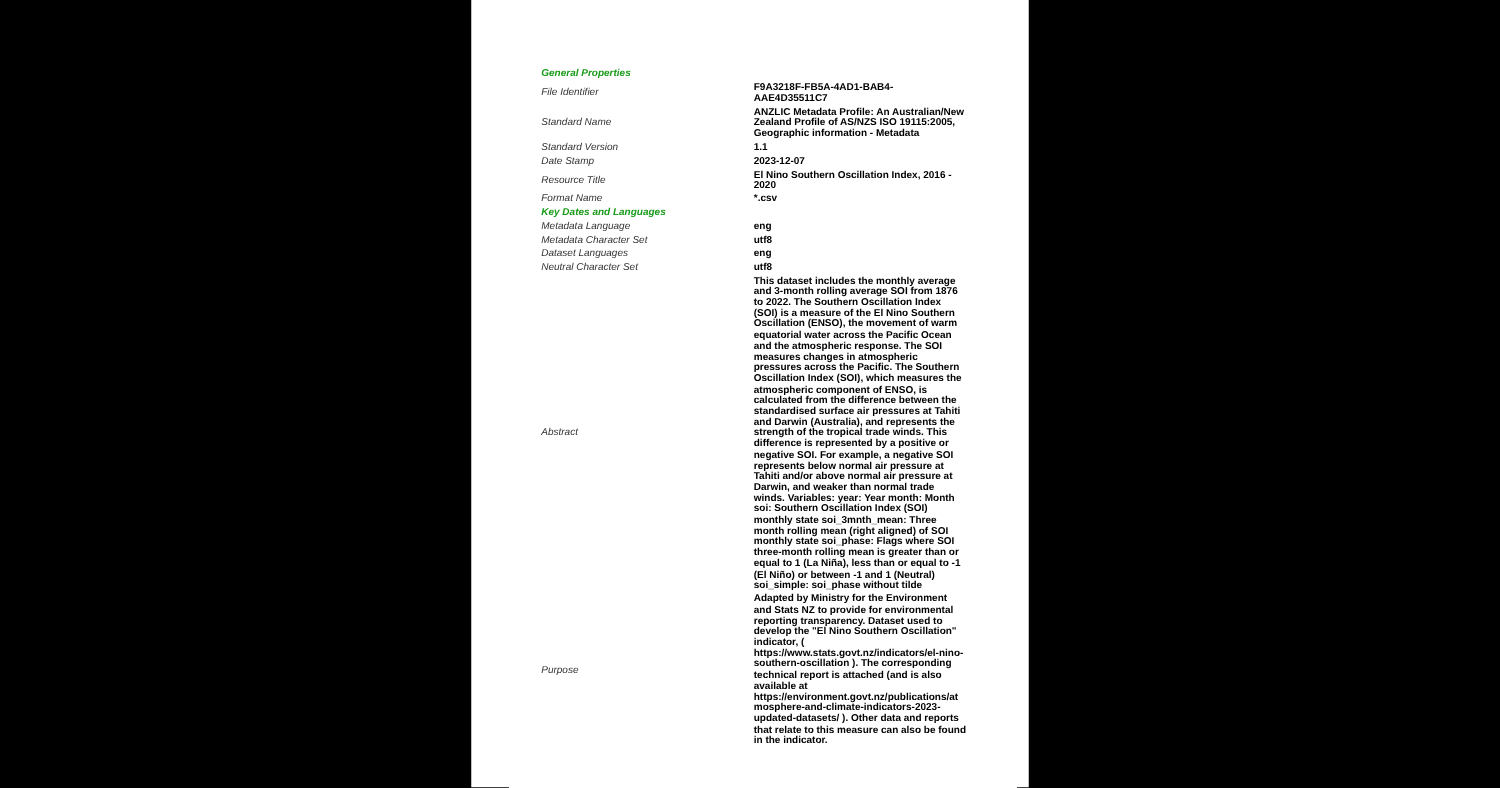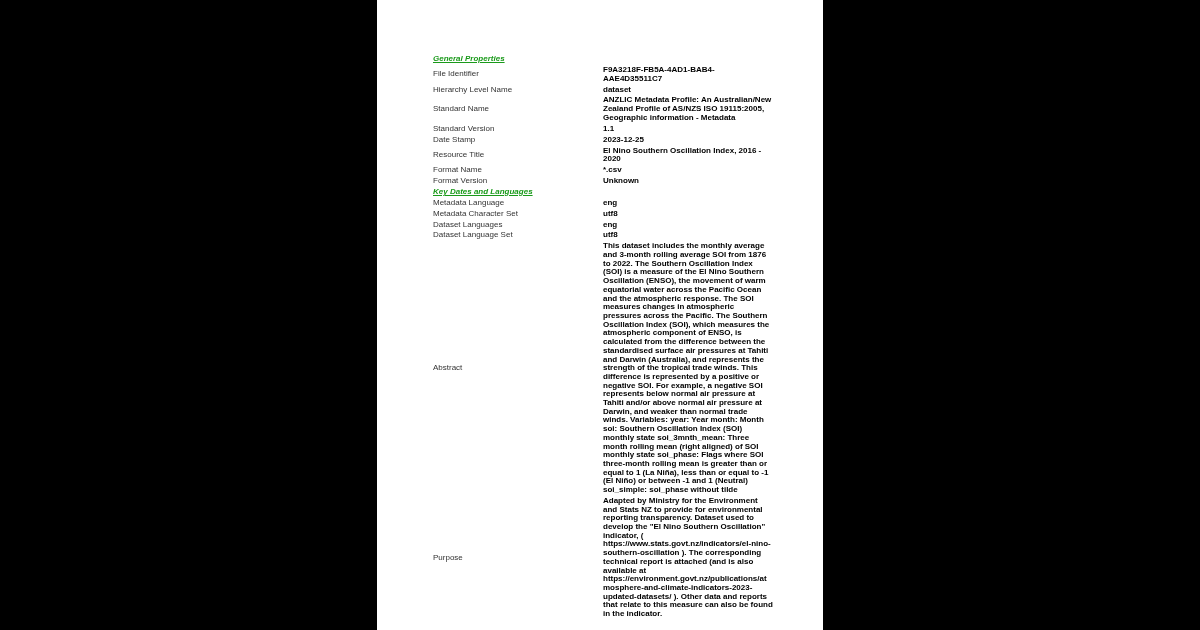--- a/index.html
+++ b/index.html
@@ -37,99 +37,91 @@
       padding: 0;
       vertical-align: middle;
       font-size: 8px;
       line-height: 8.7px;
     }
     td.label {
       width: 101px;
       color: #333333;
       padding-top: 1.1px !important;
       padding-bottom: 1.1px !important;
+      font-style: italic;
     }
     td.value {
       color: #000000;
       font-weight: bold;
       padding-top: 1.1px !important;
       padding-bottom: 1.1px !important;
       word-wrap: break-word;
       margin-left: 32px;
     }
     td.section {
       color: #1a9a1a;
       font-weight: bold;
       font-style: italic;
       padding-top: 1.1px !important;
       padding-bottom: 1.1px !important;
-      text-decoration: underline;
     }
   </style>
 </head>
 <body>
 
 <div class="page">
   <div class="content">
     <table class="meta">
       <tbody id="meta-body">
 
         <tr>
           <td colspan="2" class="section">General Properties</td>
         </tr>
         <tr>
           <td class="label">File Identifier</td>
           <td class="value">F9A3218F-FB5A-4AD1-BAB4-AAE4D35511C7</td>
         </tr>
         <tr>
-          <td class="label">Hierarchy Level Name</td>
-          <td class="value">dataset</td>
-        </tr>
-        <tr>
           <td class="label">Standard Name</td>
           <td class="value">ANZLIC Metadata Profile: An Australian/New Zealand Profile of AS/NZS ISO 19115:2005, Geographic information - Metadata</td>
         </tr>
         <tr>
           <td class="label">Standard Version</td>
           <td class="value">1.1</td>
         </tr>
         <tr>
           <td class="label">Date Stamp</td>
-          <td class="value">2023-12-25</td>
+          <td class="value">2023-12-07</td>
         </tr>
         <tr>
           <td class="label">Resource Title</td>
           <td class="value">El Nino Southern Oscillation Index, 2016 - 2020</td>
         </tr>
         <tr>
           <td class="label">Format Name</td>
           <td class="value">*.csv</td>
-        </tr>
-        <tr>
-          <td class="label">Format Version</td>
-          <td class="value">Unknown</td>
         </tr>
 
         <tr>
           <td colspan="2" class="section">Key Dates and Languages</td>
         </tr>
         <tr>
           <td class="label">Metadata Language</td>
           <td class="value">eng</td>
         </tr>
         <tr>
           <td class="label">Metadata Character Set</td>
           <td class="value">utf8</td>
         </tr>
         <tr>
           <td class="label">Dataset Languages</td>
           <td class="value">eng</td>
         </tr>
         <tr>
-          <td class="label">Dataset Language Set</td>
+          <td class="label">Neutral Character Set</td>
           <td class="value">utf8</td>
         </tr>
         <tr>
           <td class="label">Abstract</td>
           <td class="value">This dataset includes the monthly average and 3-month rolling average SOI from 1876 to 2022. The Southern Oscillation Index (SOI) is a measure of the El Nino Southern Oscillation (ENSO), the movement of warm equatorial water across the Pacific Ocean and the atmospheric response. The SOI measures changes in atmospheric pressures across the Pacific. The Southern Oscillation Index (SOI), which measures the atmospheric component of ENSO, is calculated from the difference between the standardised surface air pressures at Tahiti and Darwin (Australia), and represents the strength of the tropical trade winds. This difference is represented by a positive or negative SOI. For example, a negative SOI represents below normal air pressure at Tahiti and/or above normal air pressure at Darwin, and weaker than normal trade winds. Variables: year: Year month: Month soi: Southern Oscillation Index (SOI) monthly state soi_3mnth_mean: Three month rolling mean (right aligned) of SOI monthly state soi_phase: Flags where SOI three-month rolling mean is greater than or equal to 1 (La Niña), less than or equal to -1 (El Niño) or between -1 and 1 (Neutral) soi_simple: soi_phase without tilde</td>
         </tr>
         <tr>
           <td class="label">Purpose</td>
           <td class="value">Adapted by Ministry for the Environment and Stats NZ to provide for environmental reporting transparency. Dataset used to develop the "El Nino Southern Oscillation" indicator, ( https://www.stats.govt.nz/indicators/el-nino-southern-oscillation ). The corresponding technical report is attached (and is also available at https://environment.govt.nz/publications/atmosphere-and-climate-indicators-2023-updated-datasets/ ). Other data and reports that relate to this measure can also be found in the indicator.</td>
         </tr>

